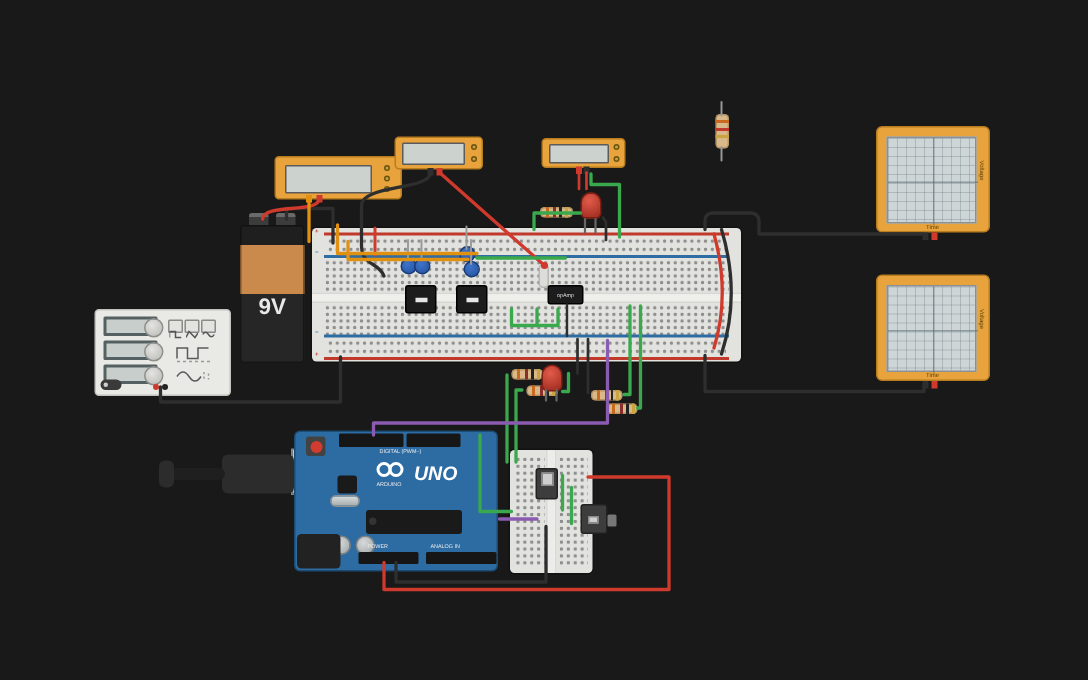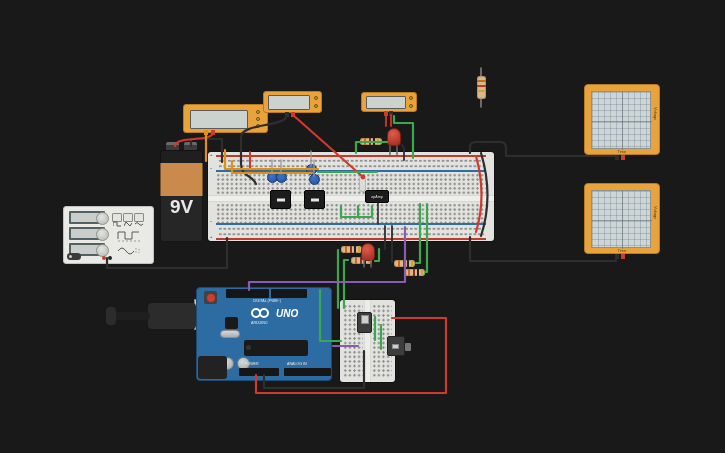--- a/index.html
+++ b/index.html
@@ -5,21 +5,21 @@
   html,body{margin:0;padding:0;background:#191919;}
   *{box-sizing:border-box;}
   .stage{position:relative;width:725px;height:453px;background:#191919;overflow:hidden;
          font-family:"Liberation Sans", sans-serif;}
   .abs{position:absolute;}
   
   .battery{left:160px;top:150px;width:43px;height:92px;border-radius:3px;
     background:linear-gradient(#1f1f1f 0 13px,#c98a4b 13px 46px,#262626 46px 100%);
     box-shadow:inset 0 0 0 1px rgba(0,0,0,.4);}
   .batt-cap{top:142px;width:13px;height:9px;background:linear-gradient(#6a6a6a 0 3px,#3c3c3c 3px 100%);border-radius:2px 2px 0 0;}
-  .batt-label{left:160px;top:196px;width:43px;text-align:center;color:#e8e8e8;font-size:19px;font-weight:bold;}
+  .batt-label{left:160px;top:196px;width:43px;text-align:center;color:#e8e8e8;font-size:15px;font-weight:bold;}
   
   .fgen{left:63px;top:206px;width:91px;height:58px;background:#e9e9e6;border:1px solid #c2c2bf;border-radius:3px;}
   .fg-disp{left:5px;width:36px;height:13px;background:#c7cecb;border:2px solid #556063;border-radius:1px;}
   .fg-knob{left:32px;width:13px;height:13px;border-radius:50%;background:radial-gradient(circle at 40% 35%,#e3e3e0,#b9b9b6);border:1px solid #8f8f8c;}
   .fg-btn{width:10px;height:9px;background:#e3e3e0;border:1px solid #8a8a87;border-radius:1px;}
   .fg-power{left:3px;top:46px;width:14px;height:7px;background:#3a3a3a;border-radius:4px;}
   .fg-power:after{content:"";position:absolute;left:2px;top:2px;width:3px;height:3px;border-radius:50%;background:#cfcfcf;}
   .term{width:4px;height:4px;border-radius:50%;}
   .term.red{background:#cf3a2c;} .term.black{background:#242424;}
   
@@ -59,21 +59,21 @@
   .resistor.v:before{background:linear-gradient(180deg,transparent 0 4px,#c96a1f 4px 6px,transparent 6px 9px,#c0392b 9px 11px,transparent 11px 14px,#caa53f 14px 16px,transparent 16px);}
   .led{width:14px;height:18px;border-radius:7px 7px 4px 4px;background:radial-gradient(circle at 40% 30%,#e25b4a,#9c2a1e);border:1px solid #7e1f16;}
   .switch{background:#3d3d3d;border:1px solid #222;border-radius:2px;}
   .sw-slider{background:#cfcfcf;border:1px solid #8a8a8a;}
   .whitecomp{background:#dcdcd8;border:1px solid #b5b5b1;border-radius:3px;}
   
   .arduino{left:196px;top:287px;width:136px;height:94px;background:#2d6ca3;border:1px solid #1c4b74;border-radius:4px;}
   .hdr{background:#161616;border-radius:1px;}
   .ard-t{color:#eaeaea;white-space:nowrap;font-size:8px;transform:scale(.45);transform-origin:left top;}
   .uno-logo-circle{width:10px;height:10px;border:2px solid #fff;border-radius:50%;}
-  .uno-text{color:#fff;font-weight:bold;font-style:italic;font-size:10px;}
+  .uno-text{color:#fff;font-weight:bold;font-style:italic;font-size:13px;}
   .silver{background:radial-gradient(circle at 40% 35%,#d6dadb,#9fa4a6);border:1px solid #7c8284;border-radius:50%;}
   .usb{background:linear-gradient(#c8ccce,#a6abad);border:1px solid #80868a;}
   .chip{background:#1a1a1a;border-radius:2px;}
   svg.wirelayer{position:absolute;left:0;top:0;}
 </style>
 </head>
 <body>
 
 <div class="stage">
 

